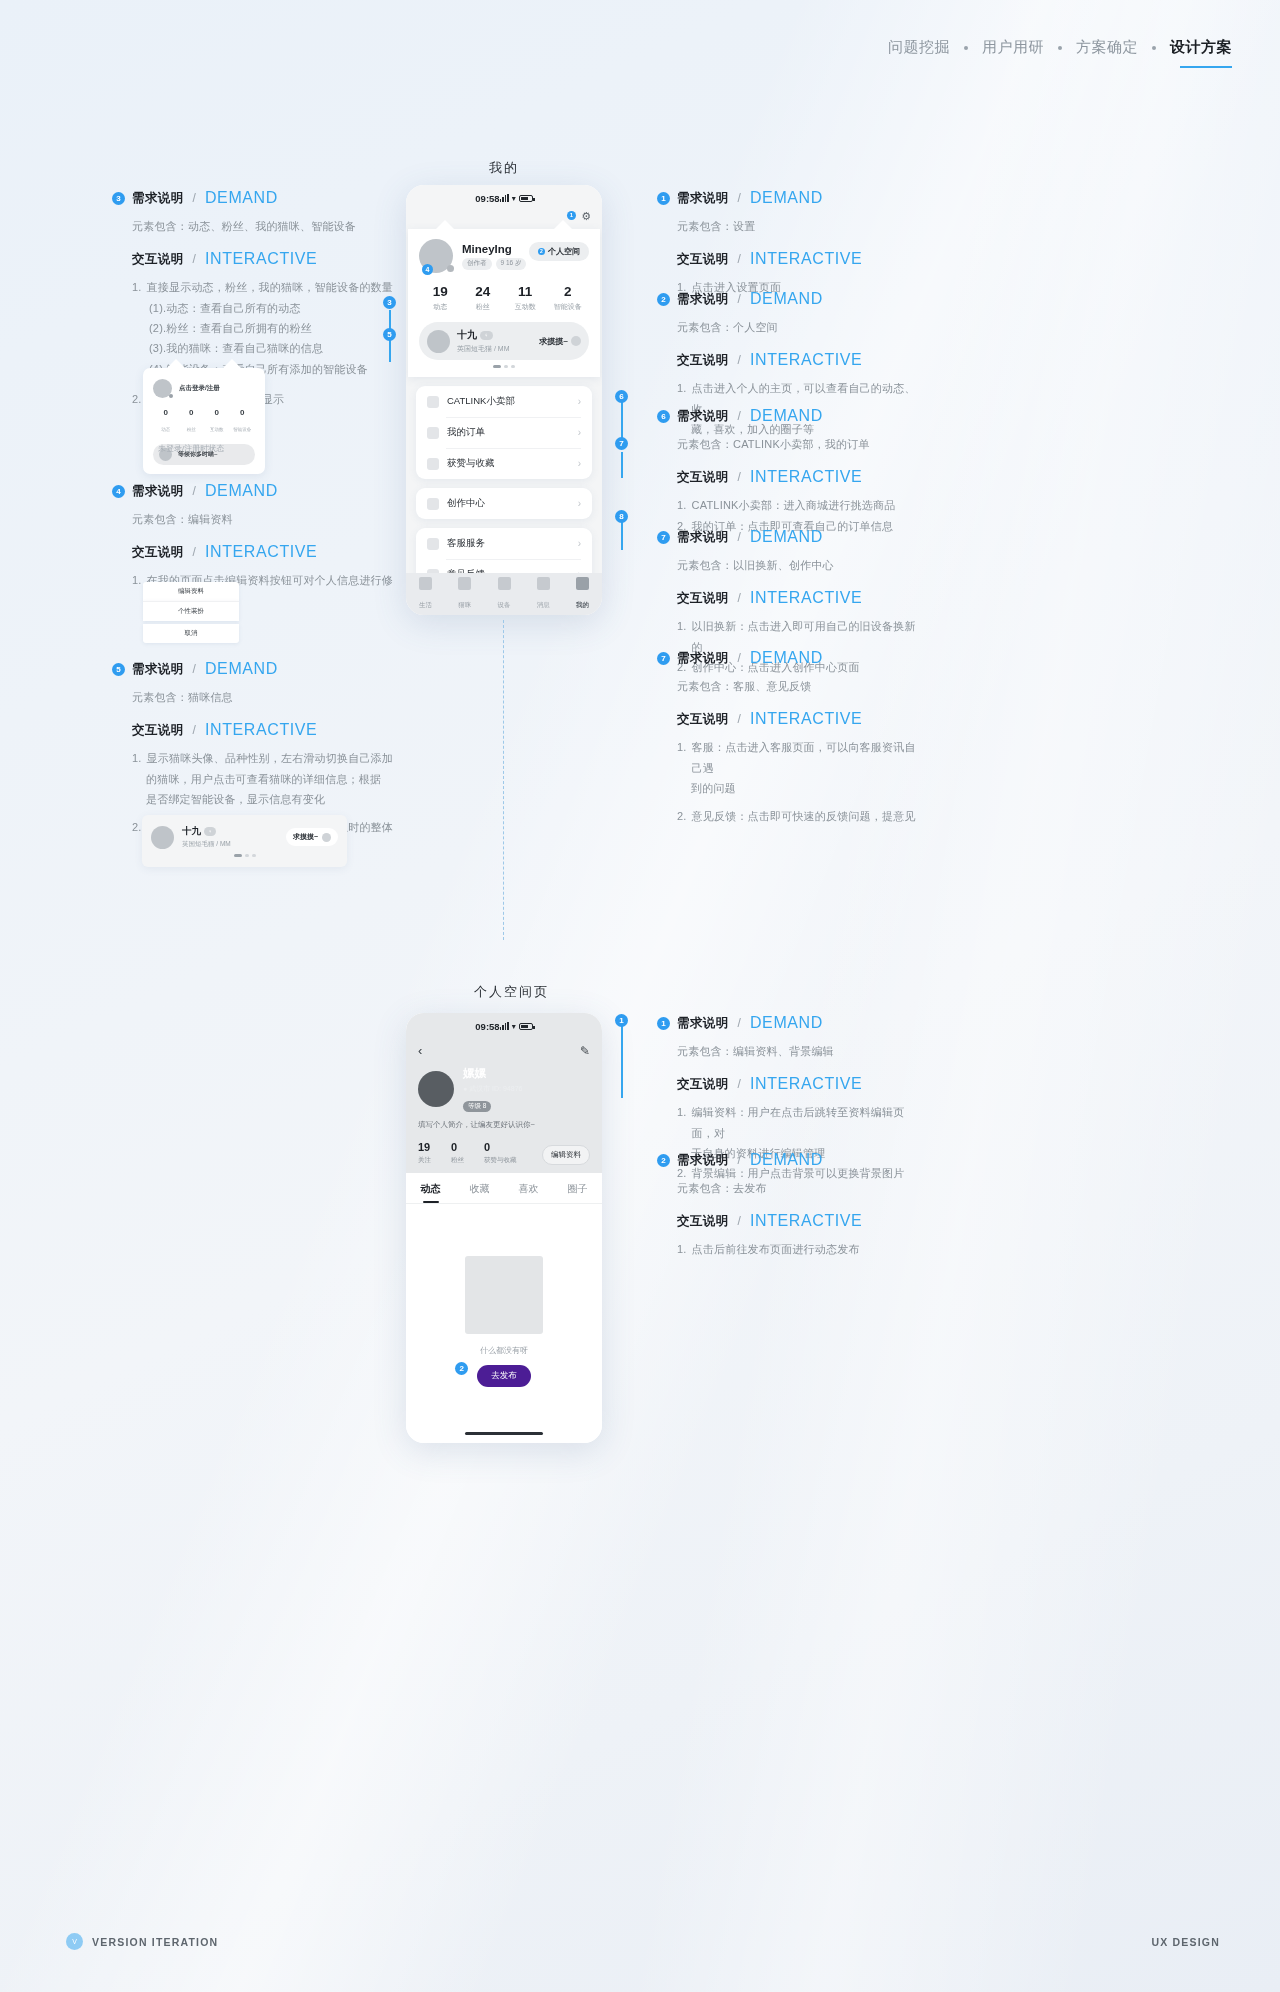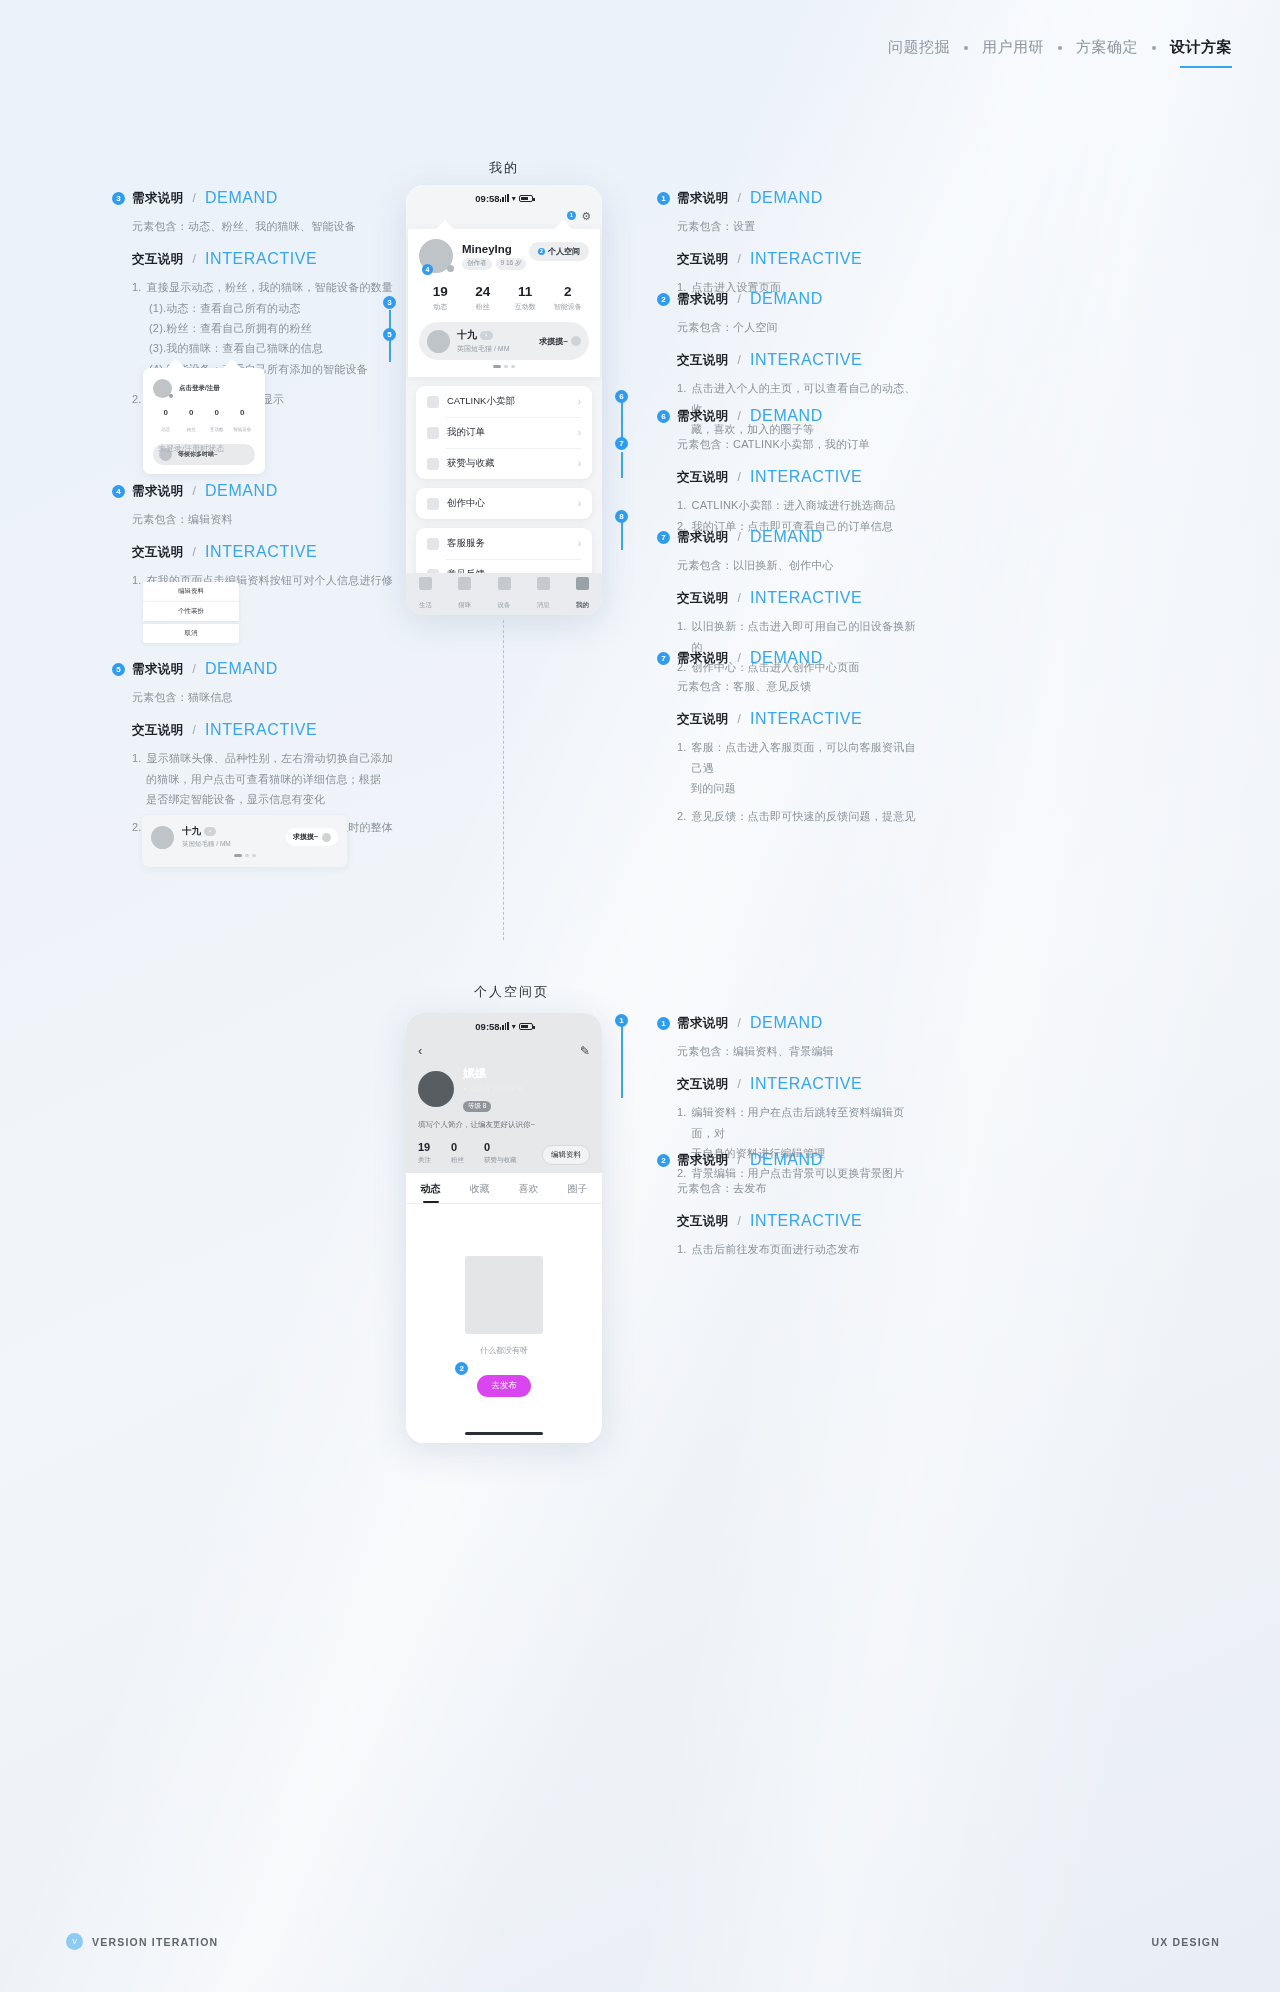--- a/index.html
+++ b/index.html
@@ -131,21 +131,21 @@
   .pp-editbtn { margin-left: auto; font-size: 7.5px; color: #2b3036; background: #f2f3f4;
     border: 1px solid #d7dadd; border-radius: 12px; padding: 4px 8px; }
   .pp-tabs { display: flex; background: #fff; padding: 9px 0 0; }
   .pp-tab { flex: 1; text-align: center; font-size: 10px; color: #8d949b; padding-bottom: 7px; position: relative; }
   .pp-tab.on { color: #1d2127; font-weight: 700; }
   .pp-tab.on::after { content: ""; position: absolute; left: 50%; transform: translateX(-50%); bottom: 0;
     width: 16px; height: 2px; background: #1d2127; border-radius: 2px; }
   .pp-empty { text-align: center; padding-top: 52px; }
   .pp-ph { width: 78px; height: 78px; background: #e3e5e7; margin: 0 auto; border-radius: 3px; }
   .pp-et { font-size: 8px; color: #9aa1a8; margin-top: 11px; }
-  .pp-go { display: inline-block; margin-top: 19px; font-size: 8.5px; color: #fff; background: #d946ef;
+  .pp-go { display: inline-block; margin-top: 9px; font-size: 8.5px; color: #fff; background: #4c1d95;
     border-radius: 13px; padding: 5px 14px; }
   .home-ind { position: absolute; left: 50%; transform: translateX(-50%); bottom: 8px;
     width: 78px; height: 3px; border-radius: 2px; background: #2b3036; }
 
   
   .conn { position: absolute; width: 2px; background: #35a6ef; }
   .cbadge { position: absolute; width: 13px; height: 13px; border-radius: 50%; background: #2f9cf0;
     color: #fff; font-size: 8px; line-height: 13px; text-align: center; font-weight: 700; }
   .vdash { position: absolute; width: 0; border-left: 1px dashed #9dc8e8; }
 

